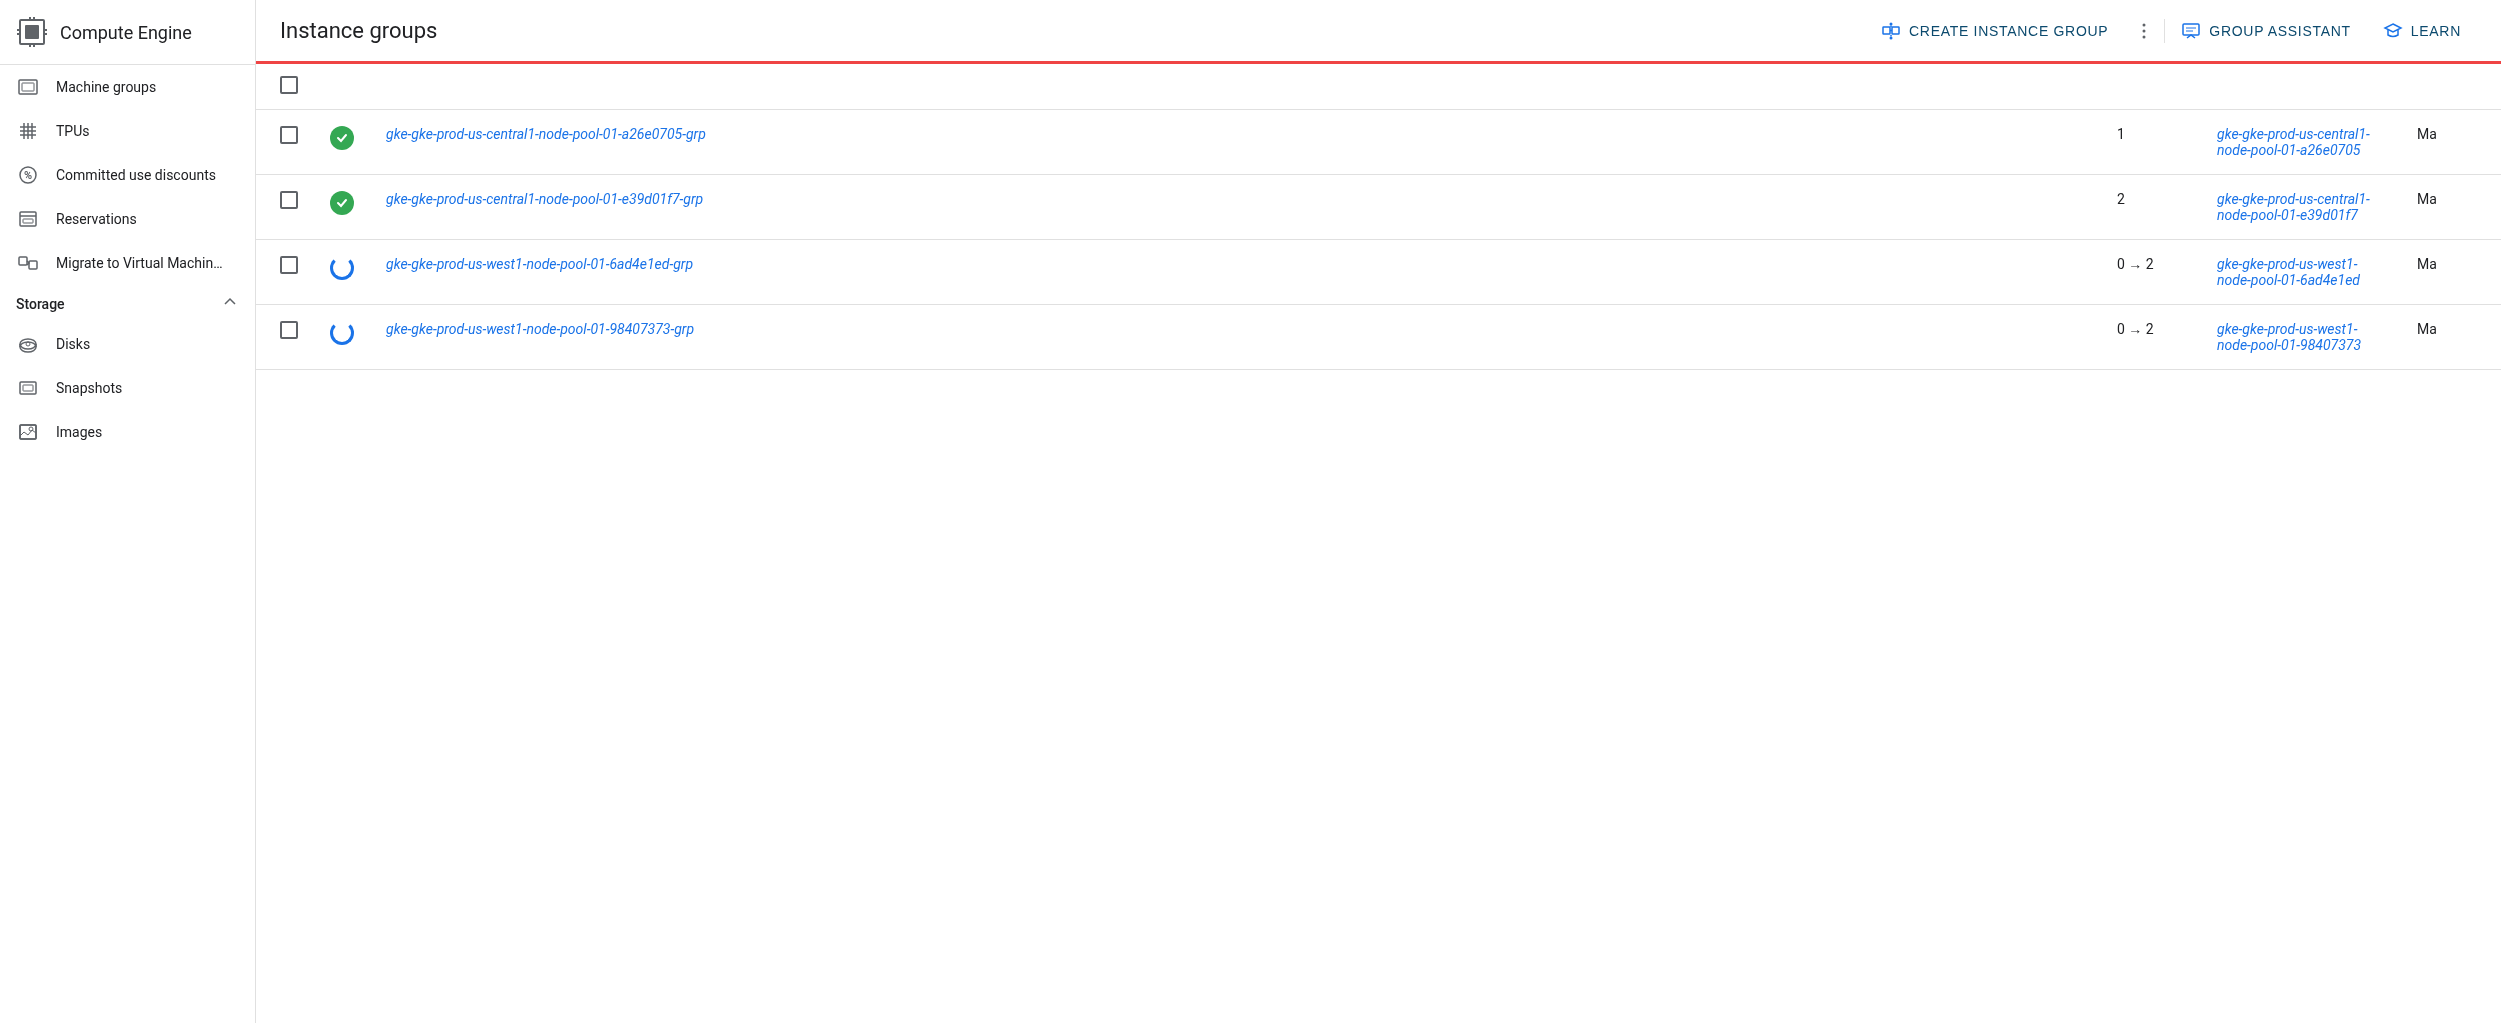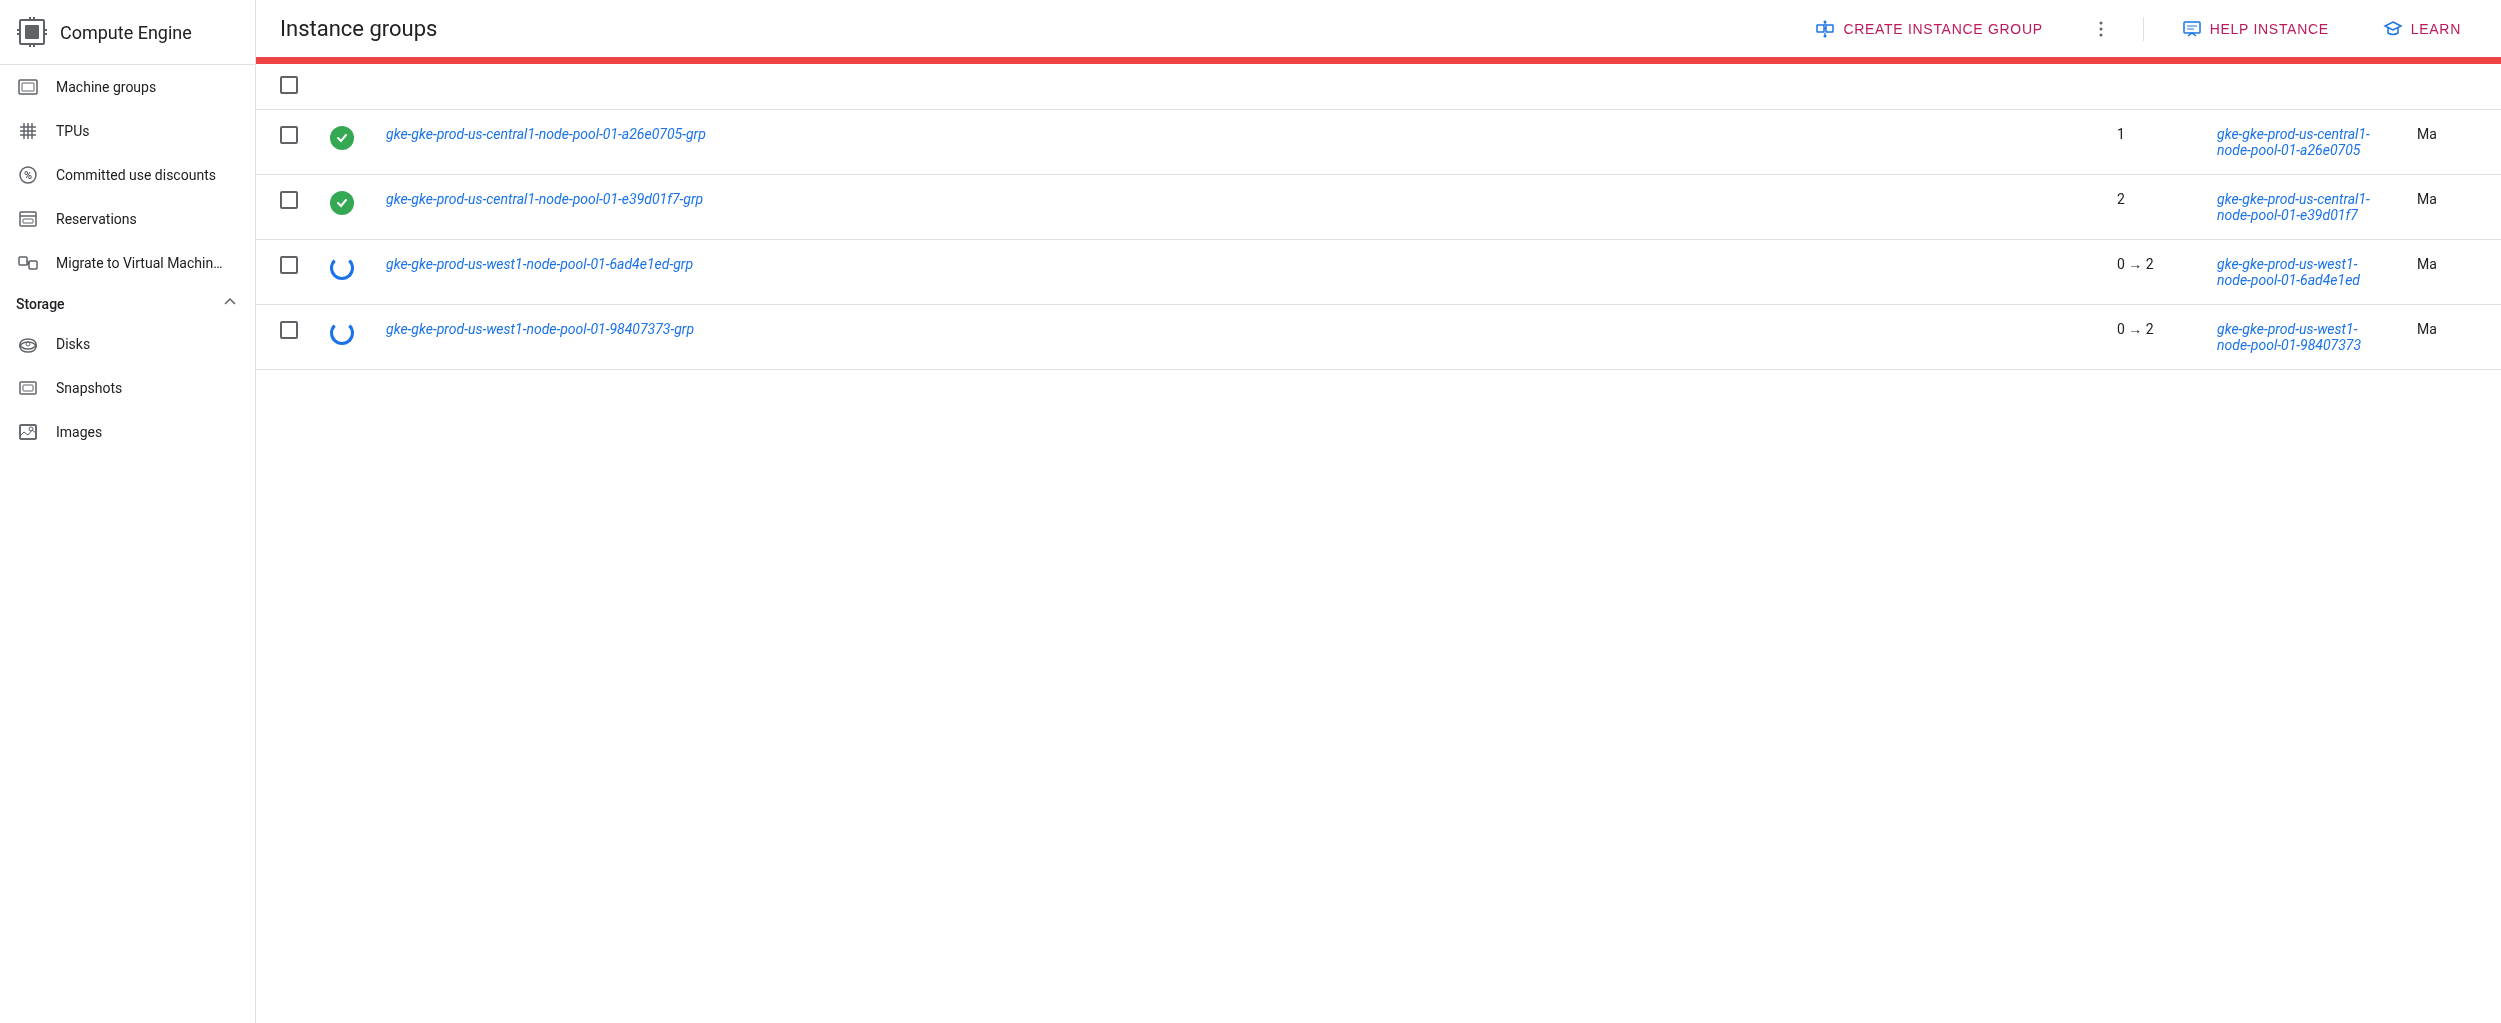--- a/index.html
+++ b/index.html
@@ -14,23 +14,23 @@
     .sidebar-item-icon { width: 24px; height: 24px; display: flex; align-items: center; justify-content: center; color: #5f6368; flex-shrink: 0; }
     .sidebar-item-label { font-size: 14px; color: #202124; }
     .sidebar-section { padding: 8px 16px; display: flex; align-items: center; justify-content: space-between; }
     .sidebar-section-label { font-size: 14px; font-weight: 500; color: #202124; }
     .sidebar-section-chevron { color: #5f6368; }
 
     
     .main { flex: 1; display: flex; flex-direction: column; overflow: hidden; }
 
     
-    .topbar { display: flex; align-items: center; padding: 0 24px; height: 64px; border-bottom: 7px solid #ef4444; gap: 22px; }
+    .topbar { display: flex; align-items: center; padding: 0 24px; height: 64px; border-bottom: 3px solid #ef4444; gap: 0; }
     .topbar-title { font-size: 22px; font-weight: 400; color: #202124; flex: 1; }
-    .topbar-btn { display: flex; align-items: center; gap: 8px; padding: 8px 16px; border: none; background: none; cursor: pointer; font-size: 14px; font-weight: 500; color: #be185d; letter-spacing: 0.05em; }
+    .topbar-btn { display: flex; align-items: center; gap: 8px; padding: 8px 16px; border: none; background: none; cursor: pointer; font-size: 14px; font-weight: 500; color: #0c4a6e; letter-spacing: 0.05em; }
     .topbar-btn svg { flex-shrink: 0; }
     .topbar-icon-btn { width: 40px; height: 40px; display: flex; align-items: center; justify-content: center; cursor: pointer; border-radius: 50%; color: #5f6368; }
     .topbar-divider { width: 1px; height: 24px; background: #e0e0e0; }
 
     
     .table-container { flex: 1; overflow-y: auto; }
     table { width: 100%; border-collapse: collapse; }
     thead tr { border-bottom: 1px solid #e0e0e0; }
     thead th { padding: 12px 16px; text-align: left; font-size: 12px; font-weight: 500; color: #5f6368; white-space: nowrap; }
     tbody tr { border-bottom: 1px solid #e0e0e0; }
@@ -208,21 +208,21 @@
 
     <div class="topbar-divider"></div>
 
     <button class="topbar-btn">
       <svg width="20" height="20" viewBox="0 0 20 20" fill="none">
         <rect x="2" y="3" width="16" height="11" rx="1" stroke="#1a73e8" stroke-width="1.5" fill="none"></rect>
         <path d="M6 17 L10 14 L14 17" stroke="#1a73e8" stroke-width="1.5" fill="none"></path>
         <line x1="5" y1="7" x2="15" y2="7" stroke="#1a73e8" stroke-width="1"></line>
         <line x1="5" y1="10" x2="12" y2="10" stroke="#1a73e8" stroke-width="1"></line>
       </svg>
-      <span>HELP INSTANCE</span>
+      <span>GROUP ASSISTANT</span>
     </button>
 
     <button class="topbar-btn">
       <svg width="20" height="20" viewBox="0 0 20 20" fill="none">
         <path d="M10 3 L18 7 L10 11 L2 7 Z" stroke="#1a73e8" stroke-width="1.5" fill="none"></path>
         <path d="M5 9 L5 14 Q10 17 15 14 L15 9" stroke="#1a73e8" stroke-width="1.5" fill="none"></path>
       </svg>
       <span>LEARN</span>
     </button>
   </div>

